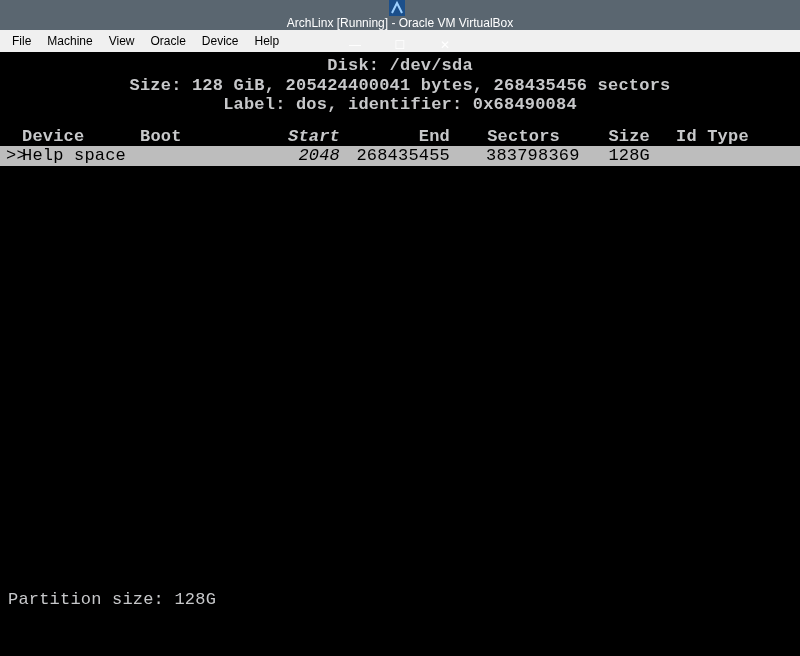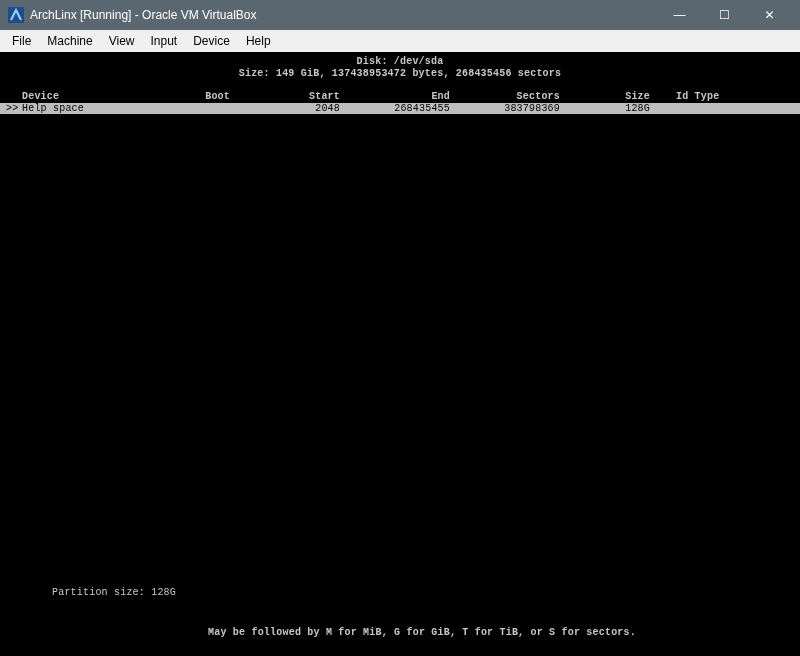--- a/index.html
+++ b/index.html
@@ -12,20 +12,21 @@
     }
     .titlebar {
       height: 30px;
       background: #5a6670;
       display: flex;
       align-items: center;
       padding: 0 8px;
       color: #fff;
       font-family: "Segoe UI", Tahoma, sans-serif;
       font-size: 12px;
+      flex-direction: column;
     }
     .titlebar-icon {
       width: 16px;
       height: 16px;
       margin-right: 6px;
     }
     .titlebar-title { flex: 1; }
     .titlebar-controls { display: flex; }
     .titlebar-btn {
       width: 45px;
@@ -43,21 +44,21 @@
       padding: 0 4px;
       font-family: "Segoe UI", Tahoma, sans-serif;
       font-size: 12px;
       color: #000;
     }
     .menubar-item { padding: 0 8px; }
     .console {
       background: #000;
       color: #c7c8ca;
       font-family: "Consolas", "Courier New", monospace;
-      font-size: 10px;
+      font-size: 17px;
       line-height: 1.15;
       padding: 4px 0 0 0;
       height: calc(656px - 30px - 22px);
       position: relative;
       letter-spacing: 0.2px;
     }
     .console-line { white-space: pre; }
     .center { text-align: center; }
     .bold { font-weight: bold; }
     .table-header {
@@ -73,32 +74,31 @@
     .selected {
       background: #bdbdbd;
       color: #000;
     }
     .cursor {
       width: 18px;
       text-align: left;
       padding-left: 2px;
     }
     .col-device  { width: 118px; text-align: left; }
-    .col-boot    { width: 90px;  text-align: right; }
-    .col-start   { width: 110px; text-align: right; }
+    .col-boot    { width: 90px;  text-align: left; }
+    .col-start   { width: 110px; text-align: right; font-style: italic; }
     .col-end     { width: 110px; text-align: right; }
     .col-sectors { width: 110px; text-align: right; padding-left: 36px; }
     .col-size    { width: 90px;  text-align: right; }
     .col-idtype  { width: 100px; text-align: left; padding-left: 26px; }
     .bottom-area {
       position: absolute;
       bottom: 6px;
       left: 0;
       right: 0;
-      margin-left: 44px;
     }
     .prompt-line {
       color: #c7c8ca;
       padding-left: 8px;
     }
     .spacer-large { height: 28px; }
     .hint-line {
       text-align: center;
       font-weight: bold;
     }
@@ -118,28 +118,29 @@
     <div class="titlebar-btn">—</div>
     <div class="titlebar-btn">☐</div>
     <div class="titlebar-btn">✕</div>
   </div>
 </div>
 
 <div class="menubar">
   <span class="menubar-item">File</span>
   <span class="menubar-item">Machine</span>
   <span class="menubar-item">View</span>
-  <span class="menubar-item">Input</span>
+  <span class="menubar-item">Oracle</span>
   <span class="menubar-item">Device</span>
   <span class="menubar-item">Help</span>
 </div>
 
 <div class="console">
   <div class="console-line center bold">Disk: /dev/sda</div>
-  <div class="console-line center bold">Size: 149 GiB, 137438953472 bytes, 268435456 sectors</div>
+  <div class="console-line center bold">Size: 128 GiB, 205424400041 bytes, 268435456 sectors</div>
+  <div class="console-line center bold">Label: dos, identifier: 0x68490084</div>
 
   <div class="spacer-small"></div>
 
   <div class="table-header">
     <span class="col-device">Device</span>
     <span class="col-boot">Boot</span>
     <span class="col-start">Start</span>
     <span class="col-end">End</span>
     <span class="col-sectors">Sectors</span>
     <span class="col-size">Size</span>
@@ -153,16 +154,15 @@
     <span class="col-start">2048</span>
     <span class="col-end">268435455</span>
     <span class="col-sectors">383798369</span>
     <span class="col-size">128G</span>
     <span class="col-idtype"></span>
   </div>
 
   <div class="bottom-area">
     <div class="console-line prompt-line">Partition size: 128G</div>
     <div class="spacer-large"></div>
-    <div class="console-line hint-line">May be followed by M for MiB, G for GiB, T for TiB, or S for sectors.</div>
     <div class="spacer-small"></div>
   </div>
 </div>
 
 </body></html>

